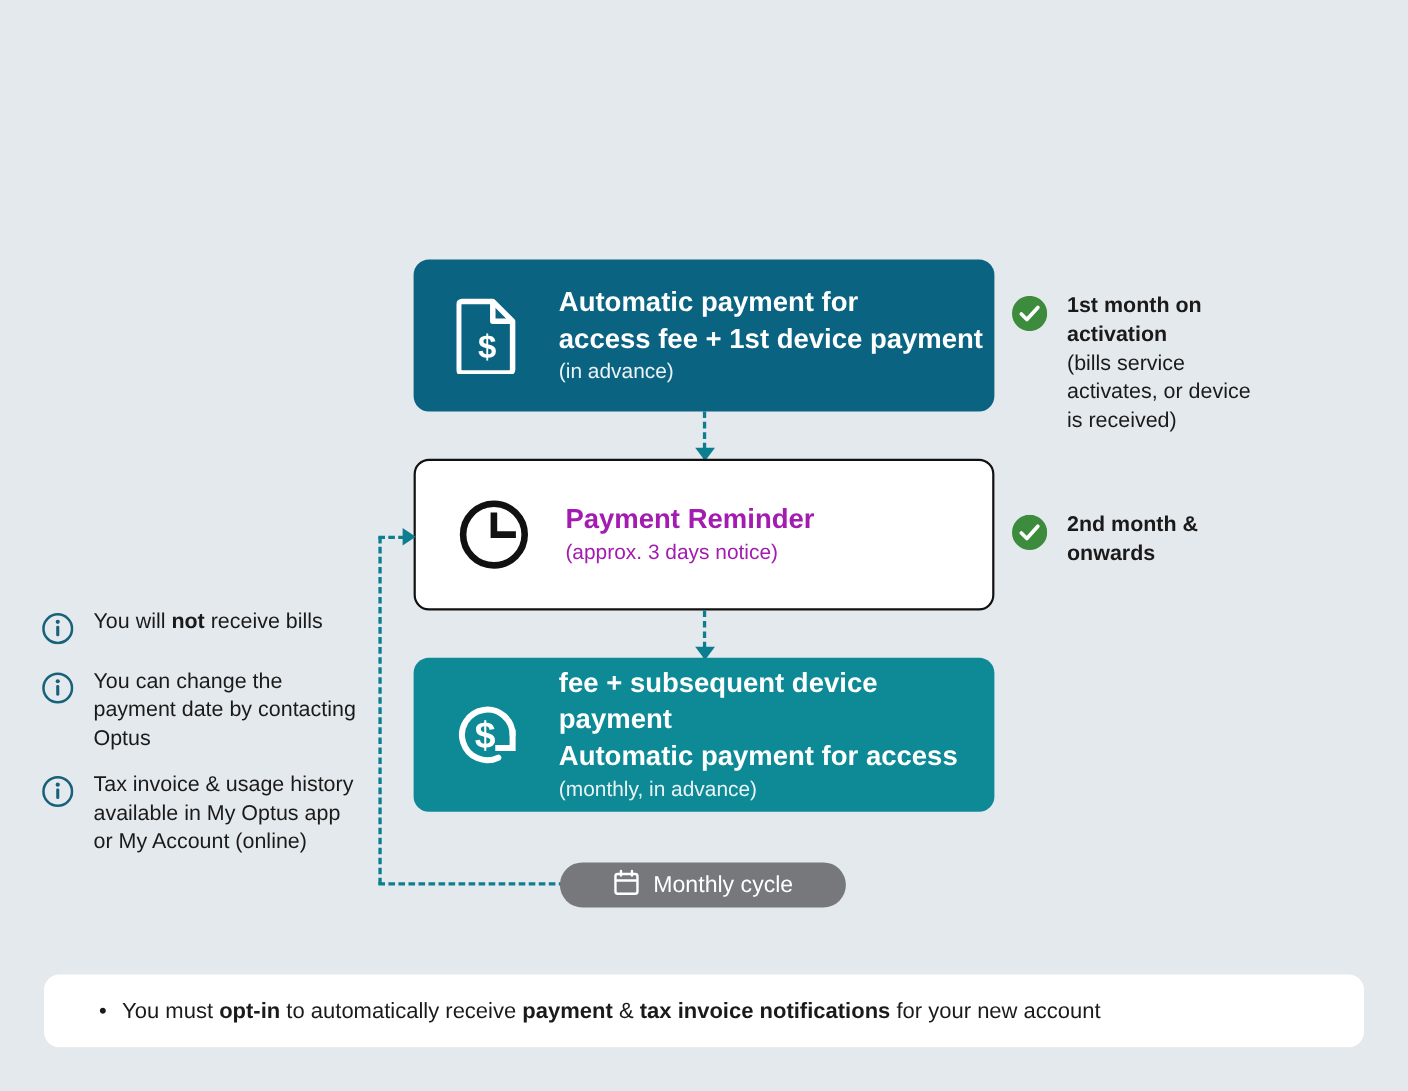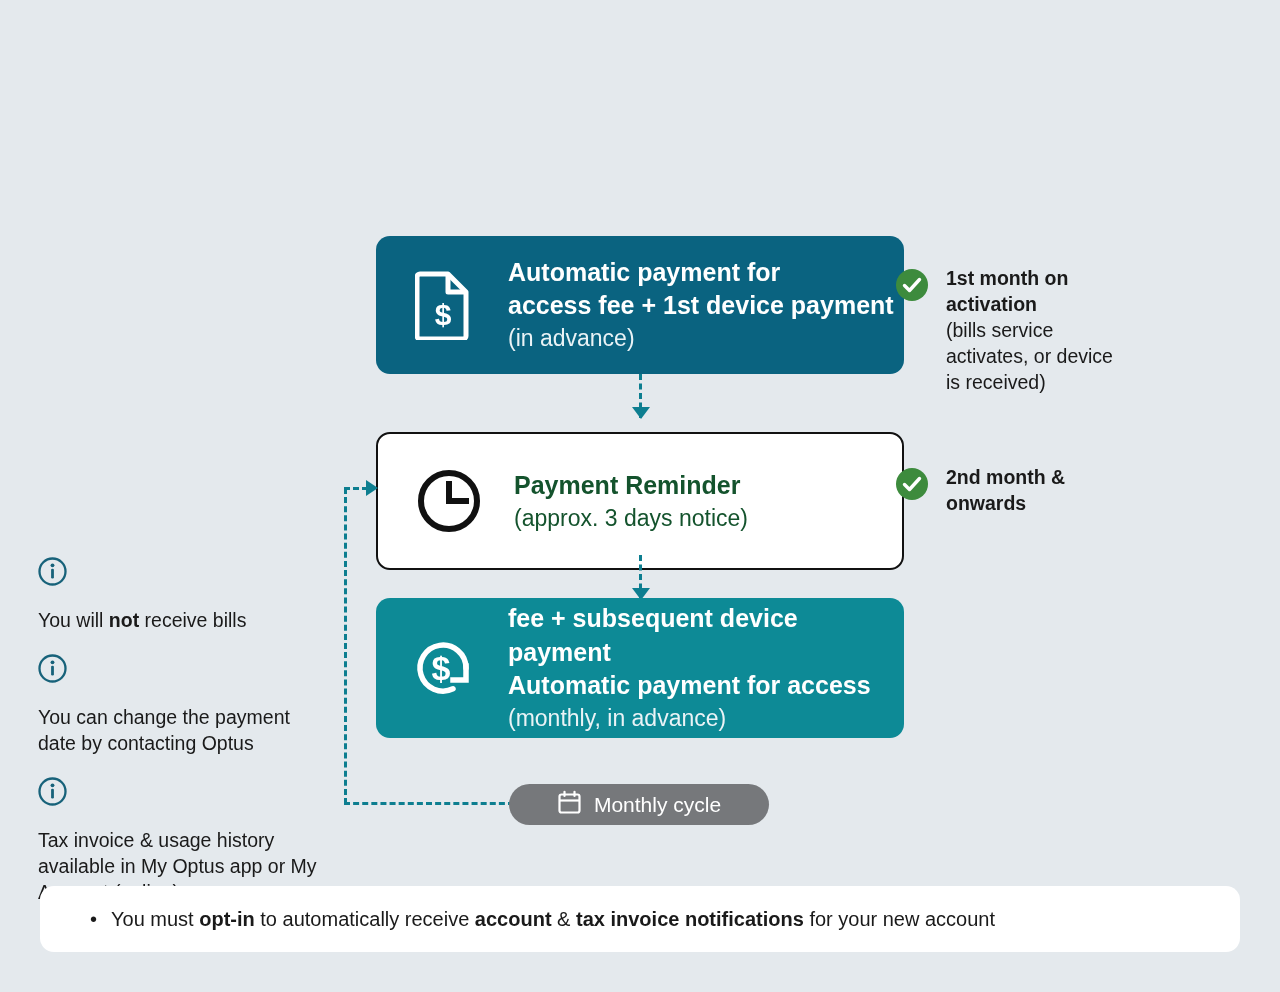--- a/index.html
+++ b/index.html
@@ -51,24 +51,24 @@
     align-items: center;
     padding-left: 28px;
   }
   .box-step1 {
     top: 236px;
     height: 138px;
     background: #0a6380;
     color: #ffffff;
   }
   .box-step2 {
-    top: 432px;
+    top: 417px;
     height: 138px;
     background: #ffffff;
-    color: #14532d;
+    color: #a21caf;
     border: 2px solid #111111;
     padding-left: 32px;
   }
   .box-step3 {
     top: 598px;
     height: 140px;
     background: #0d8a96;
     color: #ffffff;
   }
   .box-icon {
@@ -80,21 +80,21 @@
   }
   .box-text {
     margin-left: 26px;
   }
   .box-title {
     font-size: 25px;
     font-weight: bold;
     line-height: 1.33;
   }
   .box-sub {
-    font-size: 23px;
+    font-size: 19px;
     font-weight: normal;
     line-height: 1.33;
     margin-top: 1px;
   }
   .box-step1 .box-sub, .box-step3 .box-sub { color: #eaf3f6; }
 
   
   .vconn {
     position: absolute;
     left: 639px;
@@ -173,21 +173,21 @@
     gap: 12px;
   }
   .cycle-label {
     font-size: 21px;
     font-weight: normal;
   }
 
   
   .check-note {
     position: absolute;
-    left: 896px;
+    left: 920px;
     display: flex;
     gap: 18px;
   }
   .check-note-1 { top: 266px; width: 300px; }
   .check-note-2 { top: 465px; width: 260px; }
   .check-icon { flex: 0 0 auto; margin-top: 3px; }
   .check-text { font-size: 19.5px; line-height: 1.33; }
   .check-text .strong { font-weight: bold; }
   .check-text .normal { font-weight: normal; }
 
@@ -195,21 +195,20 @@
   .info-list {
     position: absolute;
     left: 38px;
     top: 553px;
     width: 290px;
   }
   .info-item {
     display: flex;
     gap: 18px;
     margin-bottom: 16px;
-    flex-direction: column;
   }
   .info-icon { flex: 0 0 auto; margin-top: 4px; }
   .info-text {
     font-size: 19.5px;
     line-height: 1.33;
     color: #1a1a1a;
   }
   .info-text b { font-weight: bold; }
 
   
@@ -374,16 +373,16 @@
           <rect x="13.1" y="11.8" width="2.8" height="9.6" rx="1.2" fill="#17627a"></rect>
         </svg>
       </span>
       <span class="info-text">Tax invoice &amp; usage history available in My Optus app or My Account (online)</span>
     </div>
 
   </div>
 
   <div class="bottom-banner">
     <span class="banner-bullet">•</span>
-    <span class="banner-text"><span>You must </span><b>opt-in</b><span> to automatically receive </span><b>account</b><span> &amp; </span><b>tax invoice notifications</b><span> for your new account</span></span>
+    <span class="banner-text"><span>You must </span><b>opt-in</b><span> to automatically receive </span><b>payment</b><span> &amp; </span><b>tax invoice notifications</b><span> for your new account</span></span>
   </div>
 
 </div>
 
 </body></html>

